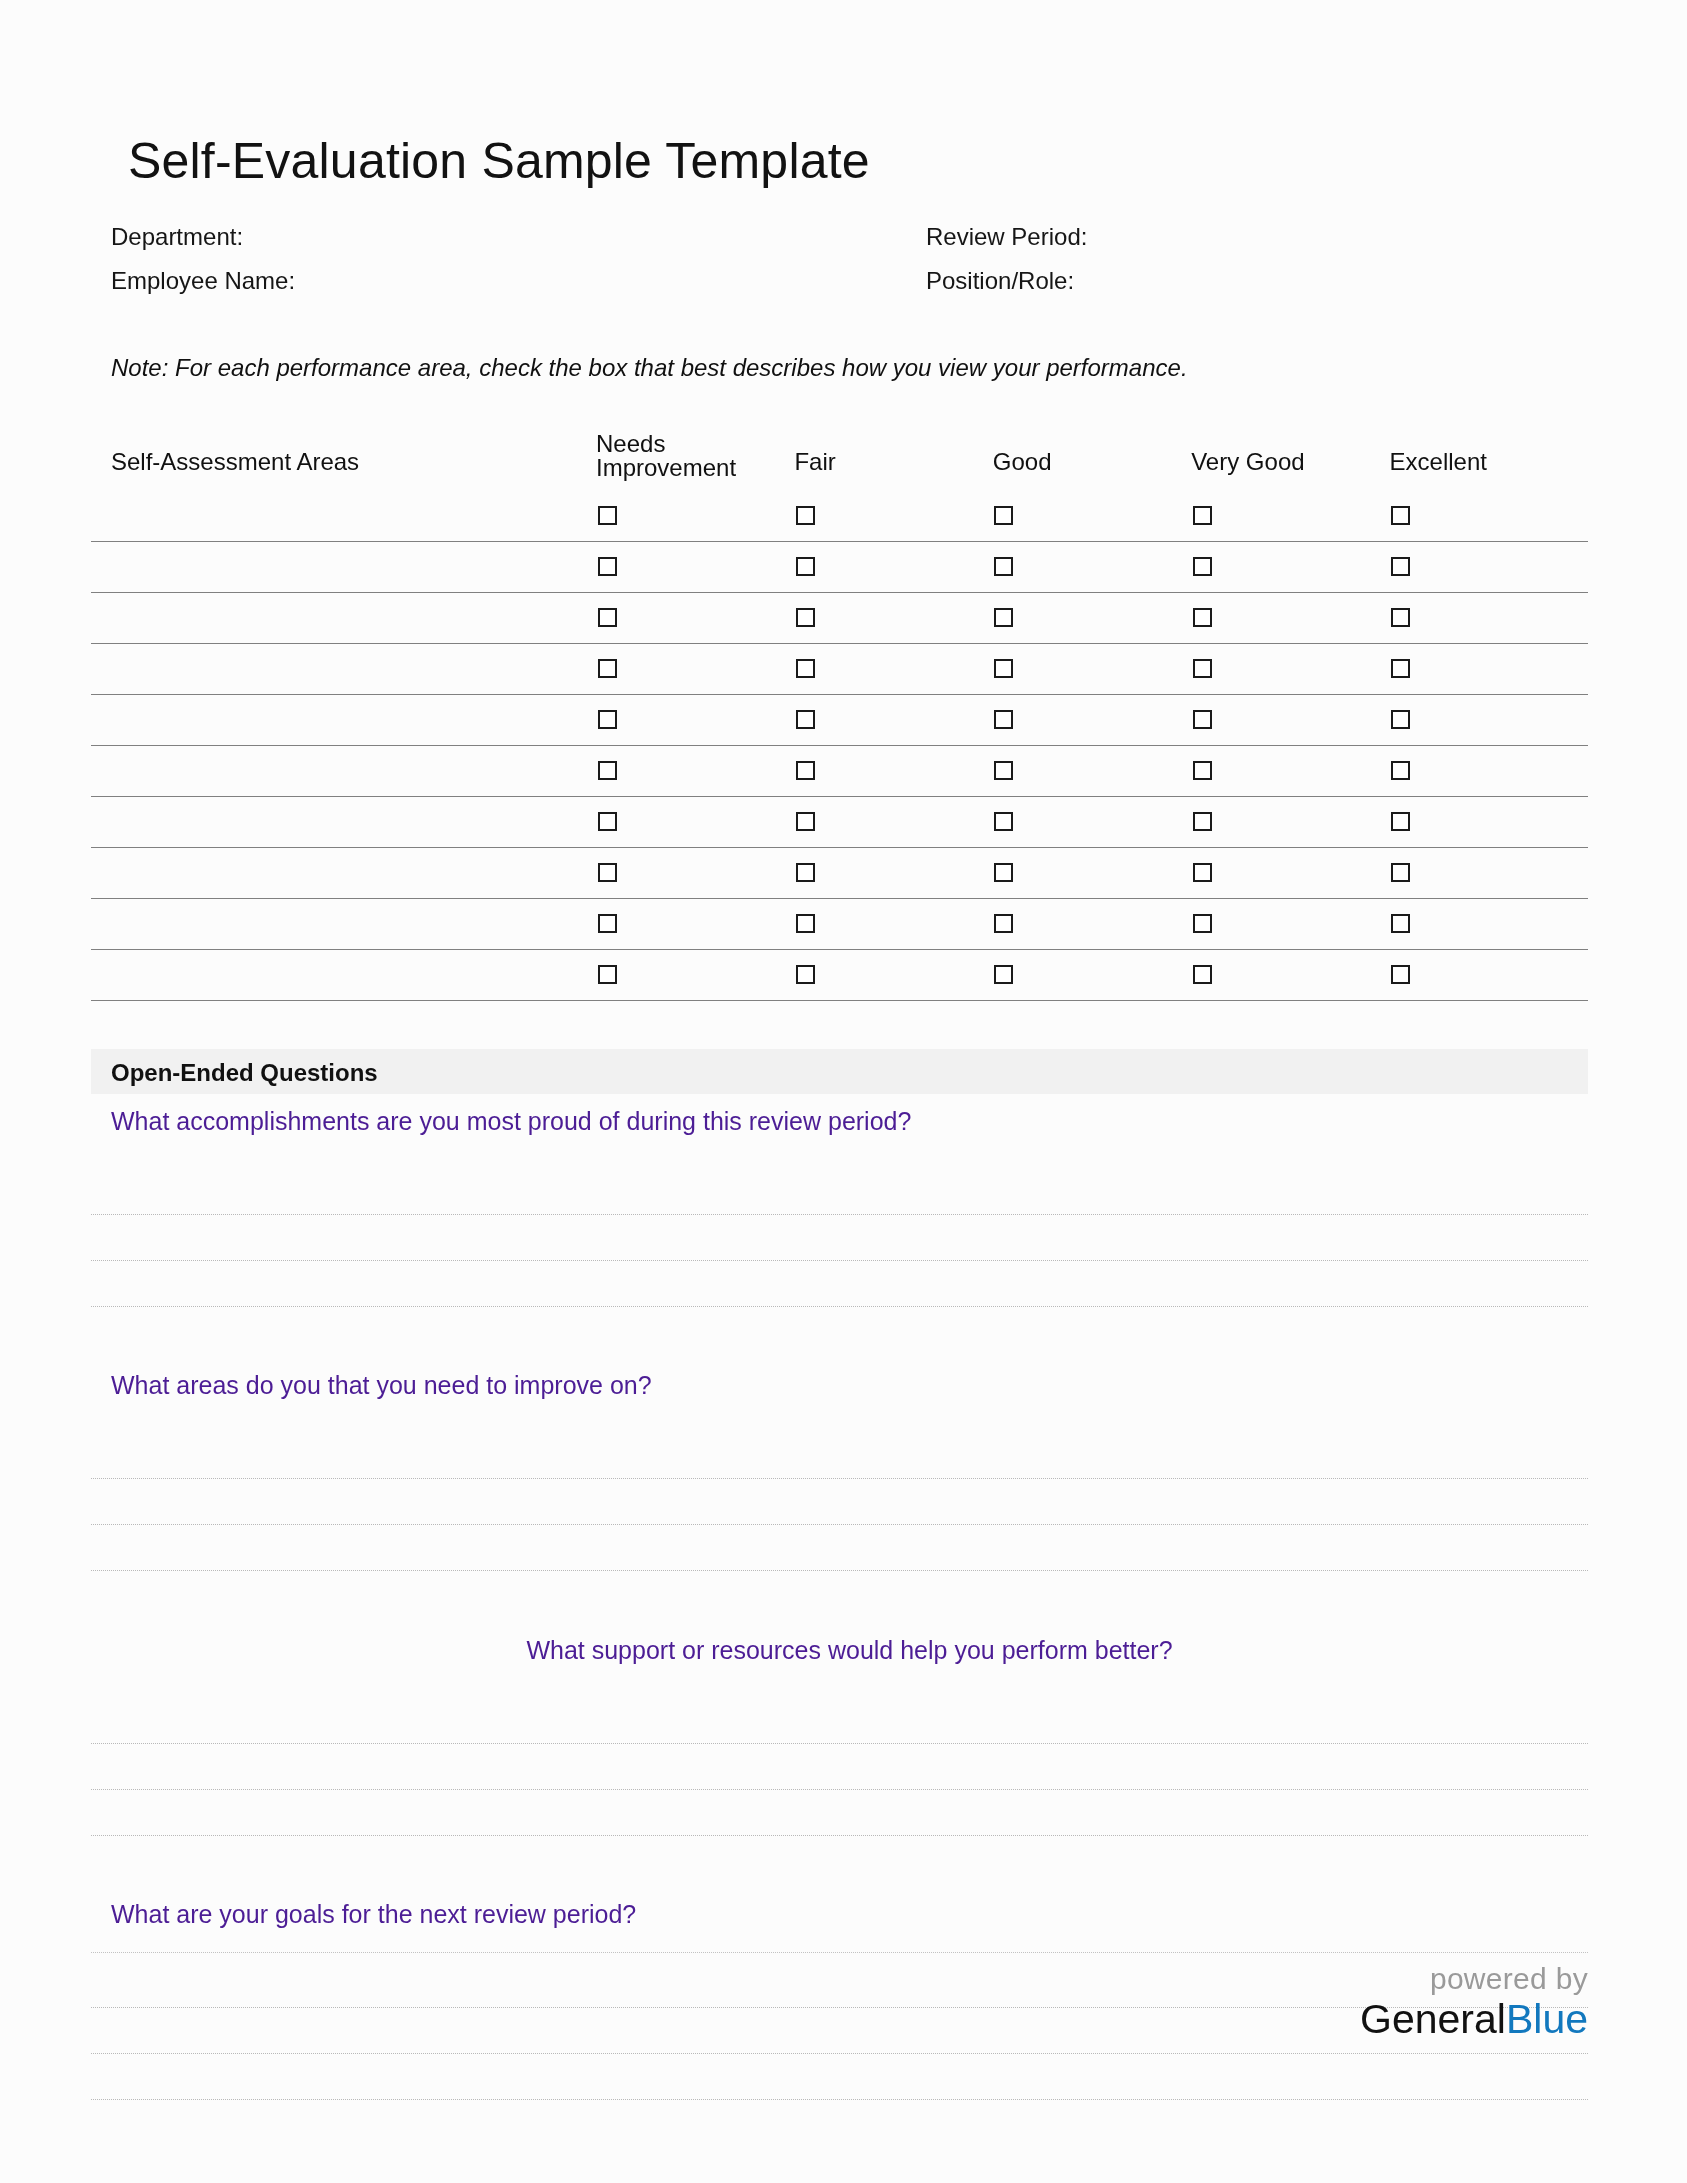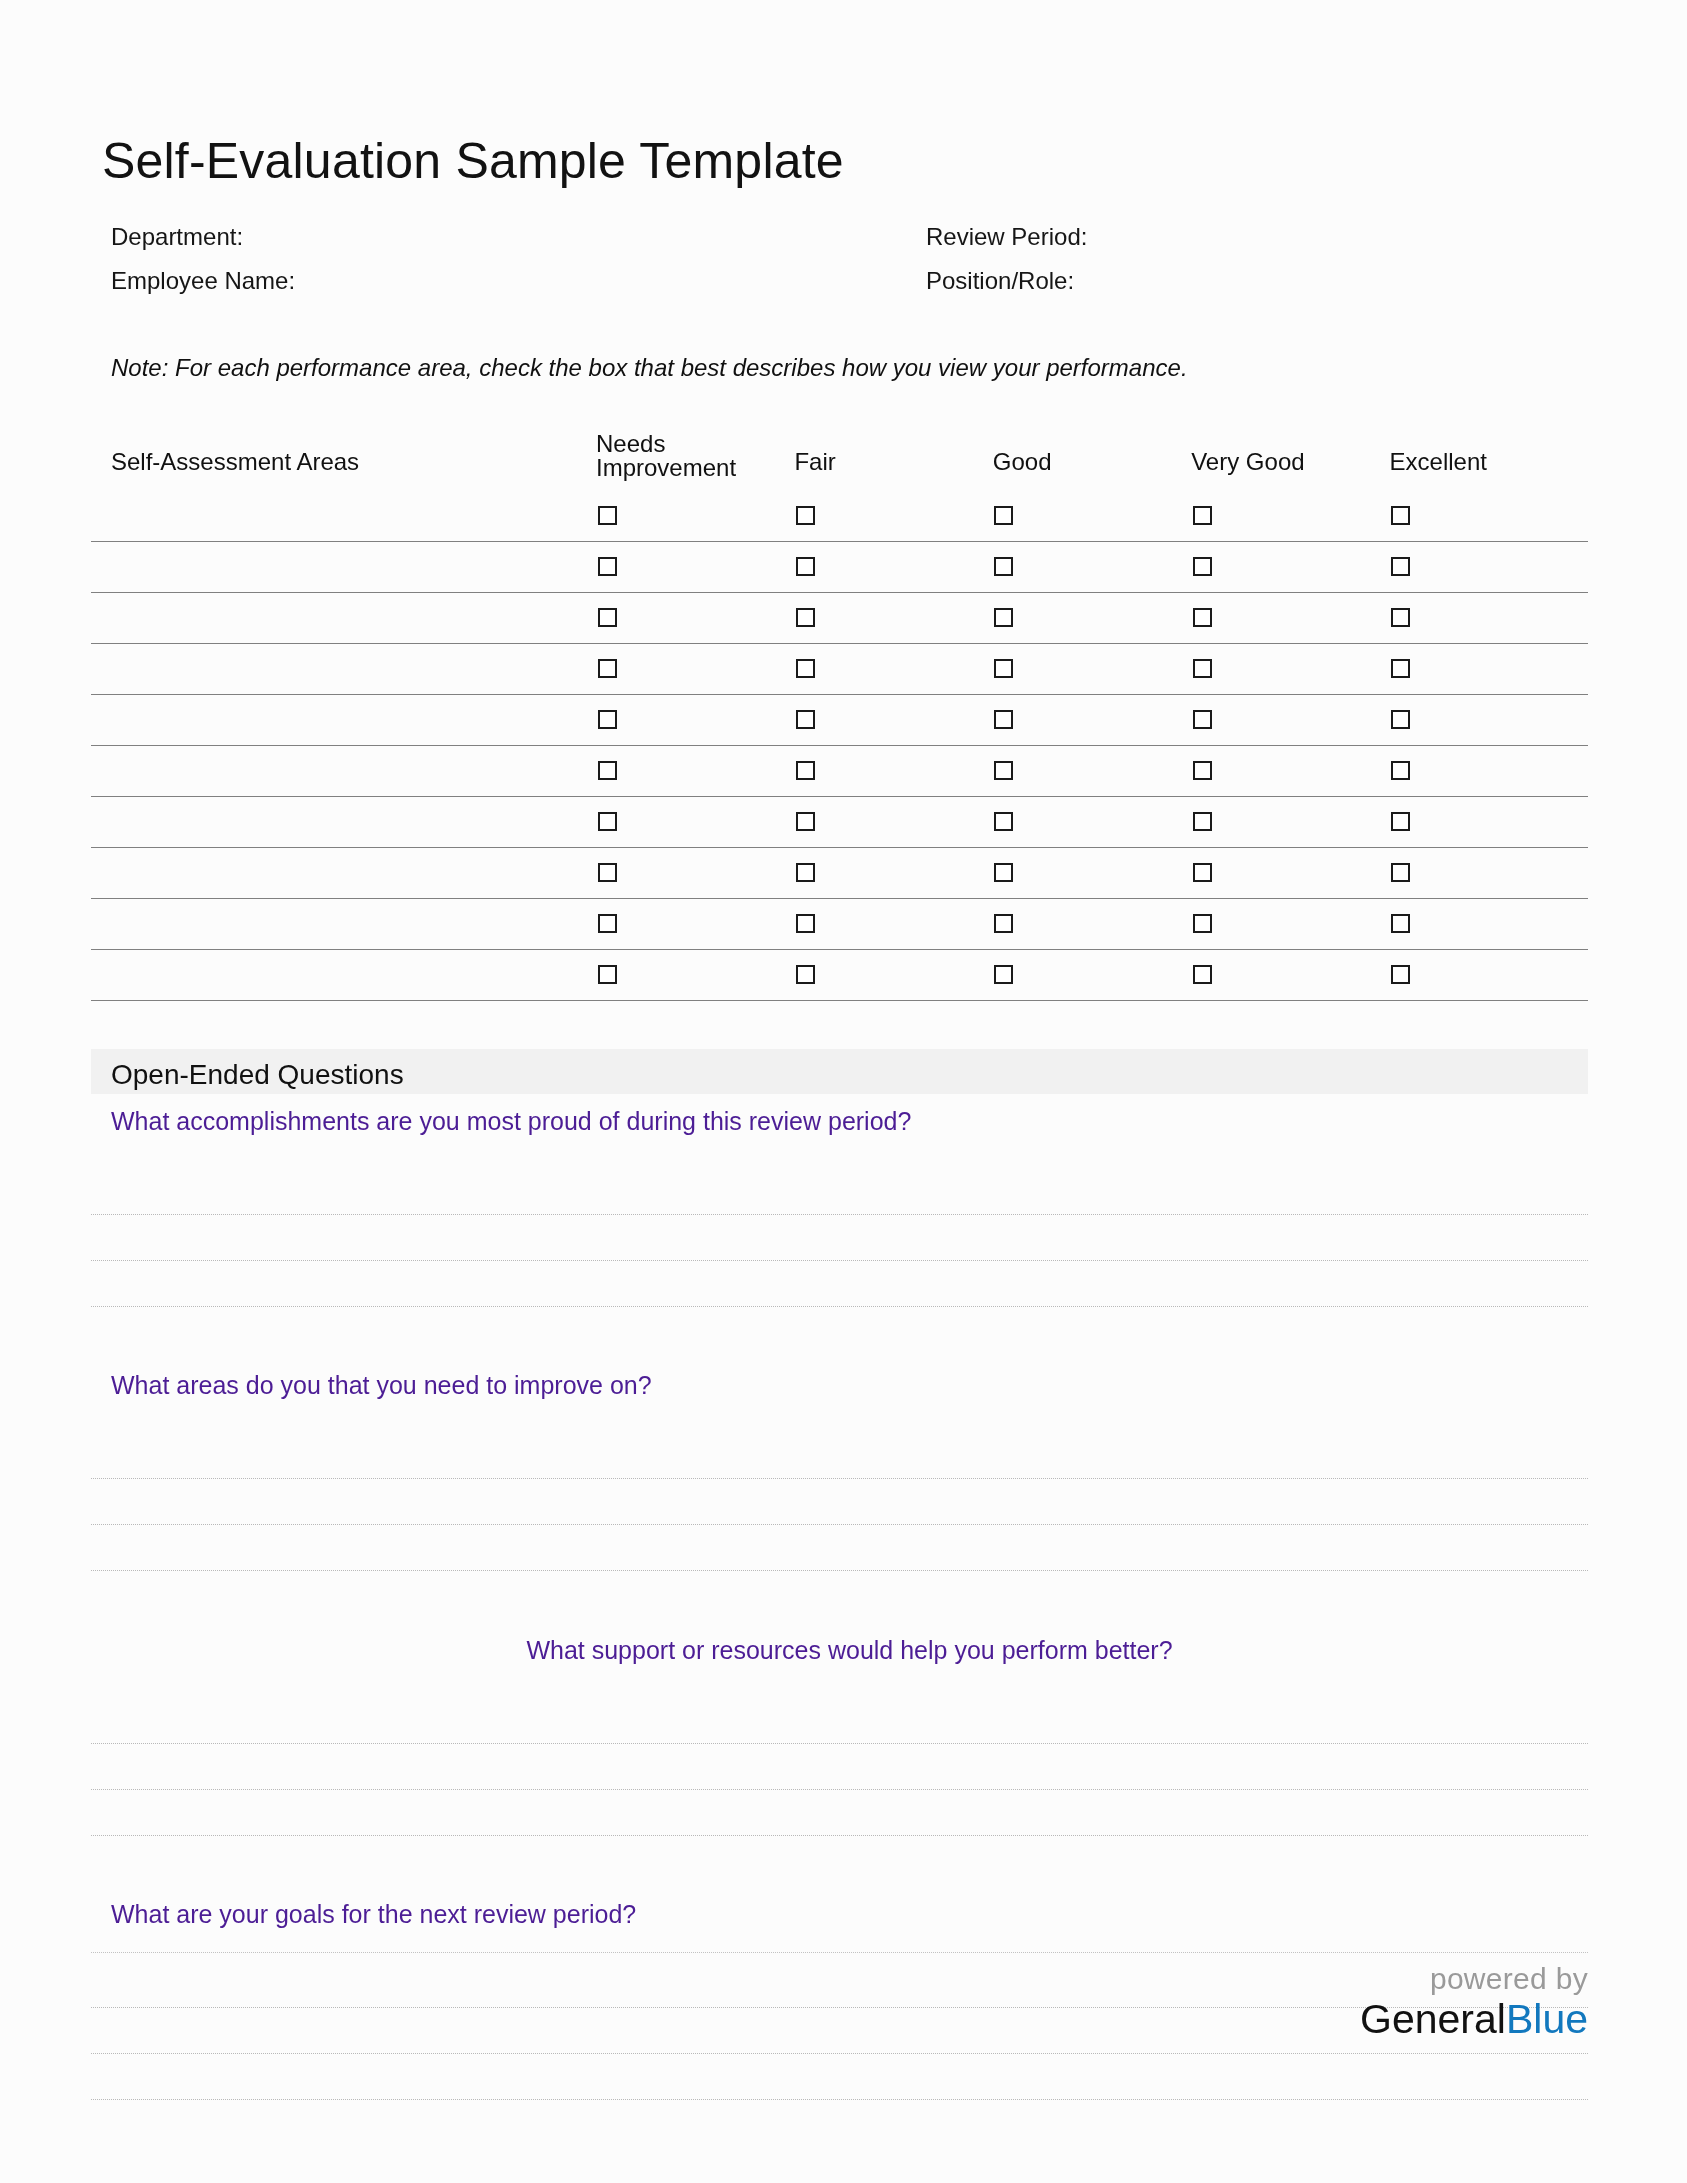--- a/index.html
+++ b/index.html
@@ -17,21 +17,21 @@
     width: 1687px;
     height: 2183px;
     background: #fcfcfc;
     overflow: hidden;
     box-sizing: border-box;
   }
 
   
   .doc-title {
     position: absolute;
-    left: 102px;
+    left: 128px;
     top: 98px;
     font-size: 50px;
     font-weight: 400;
     letter-spacing: 0.2px;
     color: #121212;
     white-space: nowrap;
   }
 
   
   .meta-grid {
@@ -116,22 +116,22 @@
     left: 91px;
     top: 1049px;
     width: 1497px;
     height: 45px;
     background: #f1f1f1;
   }
   .section-band-label {
     position: absolute;
     left: 20px;
     top: 10px;
-    font-size: 28px;
-    font-weight: 400;
+    font-size: 24px;
+    font-weight: 700;
     color: #111;
     white-space: nowrap;
   }
 
   .question-block { position: absolute; left: 111px; width: 1477px; }
   .question-text {
     font-size: 25px;
     color: #4c1d95;
     white-space: nowrap;
     margin: 0;

